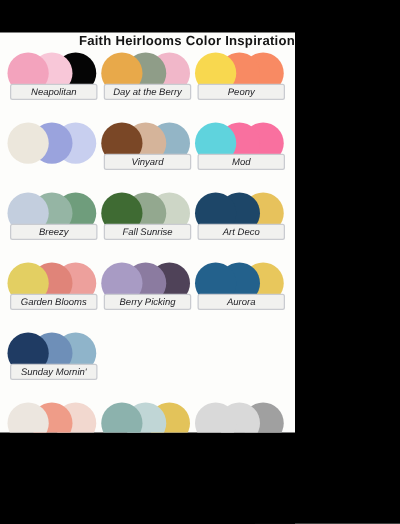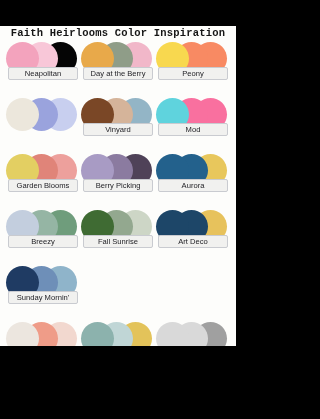--- a/index.html
+++ b/index.html
@@ -28,33 +28,34 @@
     width: 236px;
     height: 320px;
     background: #fdfdfb;
     overflow: hidden;
   }
   #title {
     position: absolute;
     left: 0;
     top: 1px;
     width: 236px;
-    text-align: center;
-    font-family: Liberation Mono, monospace;
+    text-align: right;
+    font-family: Liberation Sans, sans-serif;
     font-weight: bold;
     font-size: 10.5px;
     letter-spacing: 0.2px;
     color: #151515;
     white-space: nowrap;
   }
   #grid {
     position: absolute;
     left: 0;
     top: 14px;
     width: 212px;
+    font-style: italic;
   }
   .row {
     position: relative;
     height: 56px;
   }
   .palette {
     position: absolute;
     width: 74px;
     height: 56px;
   }
@@ -160,20 +161,47 @@
             <span class="dot d1" style="background:#f9709f"></span>
             <span class="dot d2" style="background:#f9709f"></span>
           </div>
           <div class="label">Mod</div>
         </div>
       </div>
 
       <div class="row">
         <div class="palette col0">
           <div class="swatches">
+            <span class="dot d0" style="background:#c3cede"></span>
+            <span class="dot d1" style="background:#95b5a4"></span>
+            <span class="dot d2" style="background:#6f9d7c"></span>
+          </div>
+          <div class="label">Breezy</div>
+        </div>
+        <div class="palette col1">
+          <div class="swatches">
+            <span class="dot d0" style="background:#3f6b33"></span>
+            <span class="dot d1" style="background:#93a88f"></span>
+            <span class="dot d2" style="background:#cdd6c6"></span>
+          </div>
+          <div class="label">Fall Sunrise</div>
+        </div>
+        <div class="palette col2">
+          <div class="swatches">
+            <span class="dot d0" style="background:#1d4668"></span>
+            <span class="dot d1" style="background:#1d4668"></span>
+            <span class="dot d2" style="background:#e7c25c"></span>
+          </div>
+          <div class="label">Art Deco</div>
+        </div>
+      </div>
+
+      <div class="row">
+        <div class="palette col0">
+          <div class="swatches">
             <span class="dot d0" style="background:#e3cf62"></span>
             <span class="dot d1" style="background:#e08479"></span>
             <span class="dot d2" style="background:#eda09c"></span>
           </div>
           <div class="label">Garden Blooms</div>
         </div>
         <div class="palette col1">
           <div class="swatches">
             <span class="dot d0" style="background:#a89bc4"></span>
             <span class="dot d1" style="background:#8b7ba0"></span>
@@ -187,47 +215,20 @@
             <span class="dot d1" style="background:#23618c"></span>
             <span class="dot d2" style="background:#e8c75c"></span>
           </div>
           <div class="label">Aurora</div>
         </div>
       </div>
 
       <div class="row">
         <div class="palette col0">
           <div class="swatches">
-            <span class="dot d0" style="background:#c3cede"></span>
-            <span class="dot d1" style="background:#95b5a4"></span>
-            <span class="dot d2" style="background:#6f9d7c"></span>
-          </div>
-          <div class="label">Breezy</div>
-        </div>
-        <div class="palette col1">
-          <div class="swatches">
-            <span class="dot d0" style="background:#3f6b33"></span>
-            <span class="dot d1" style="background:#93a88f"></span>
-            <span class="dot d2" style="background:#cdd6c6"></span>
-          </div>
-          <div class="label">Fall Sunrise</div>
-        </div>
-        <div class="palette col2">
-          <div class="swatches">
-            <span class="dot d0" style="background:#1d4668"></span>
-            <span class="dot d1" style="background:#1d4668"></span>
-            <span class="dot d2" style="background:#e7c25c"></span>
-          </div>
-          <div class="label">Art Deco</div>
-        </div>
-      </div>
-
-      <div class="row">
-        <div class="palette col0">
-          <div class="swatches">
             <span class="dot d0" style="background:#1f3b63"></span>
             <span class="dot d1" style="background:#6e8fb8"></span>
             <span class="dot d2" style="background:#8fb4ca"></span>
           </div>
           <div class="label">Sunday Mornin'</div>
         </div>
       </div>
 
       <div class="row">
         <div class="palette col0">

